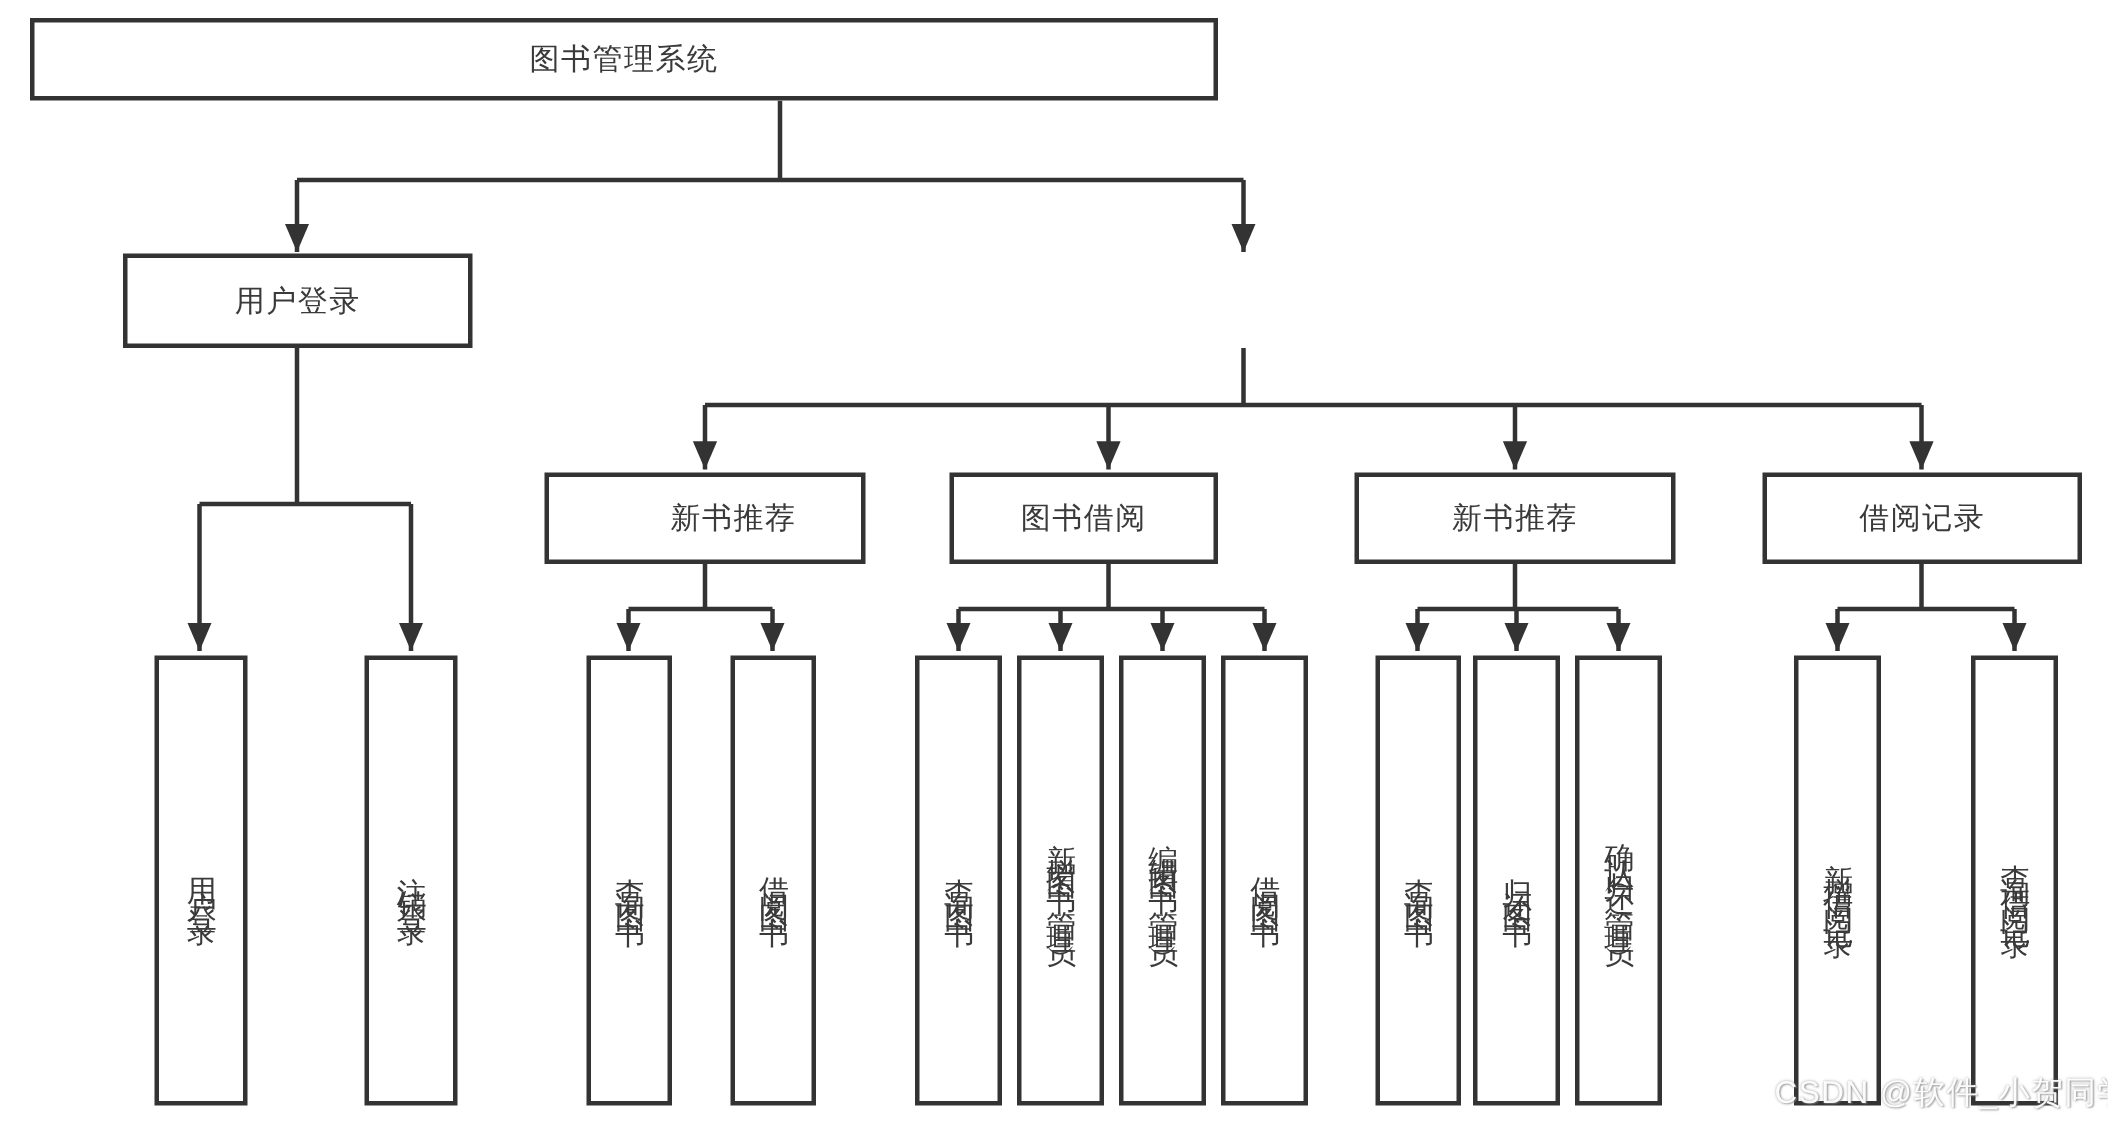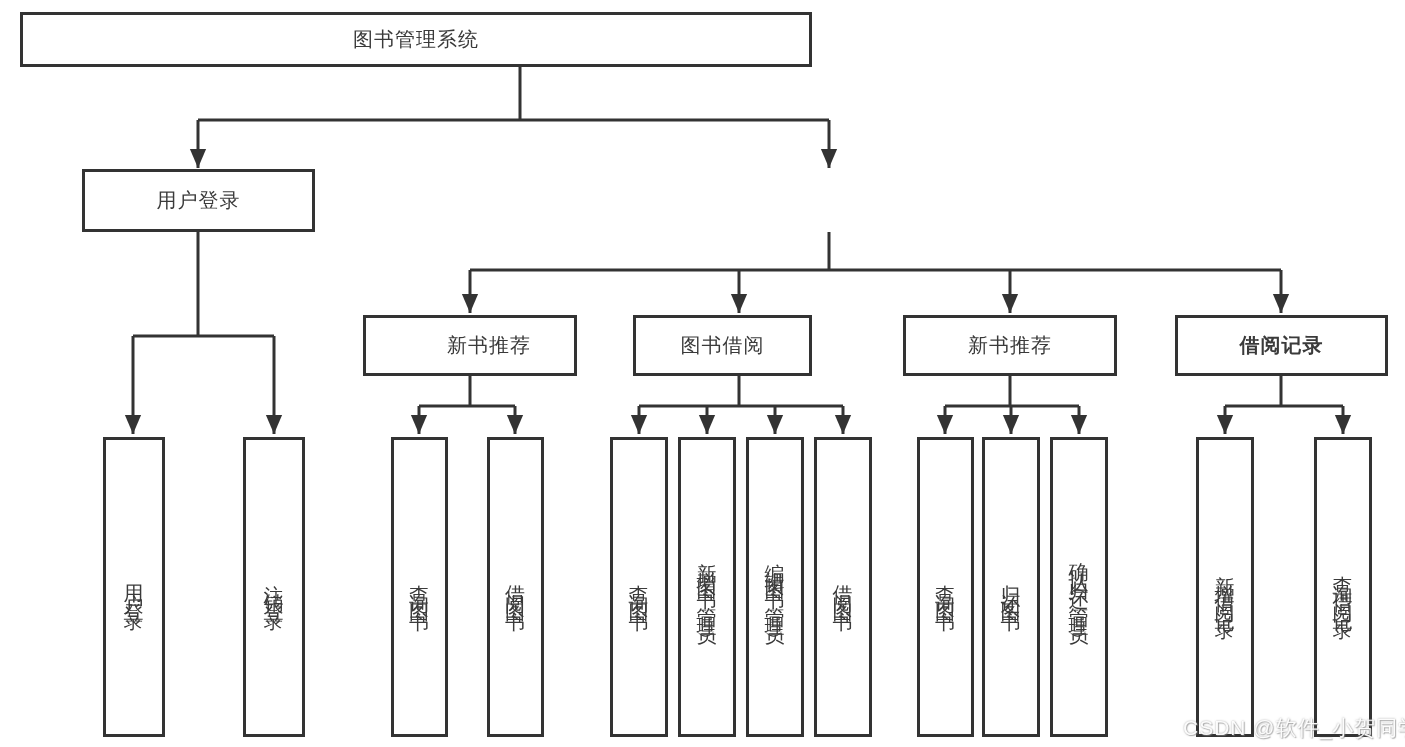--- a/index.html
+++ b/index.html
@@ -92,21 +92,21 @@
     </g>
   </svg>
 
   <div class="box" style="left:20px; top:12px; width:792px; height:55px;">图书管理系统</div>
 
   <div class="box" style="left:82px; top:169px; width:233px; height:63px;">用户登录</div>
 
   <div class="box" style="left:363px; top:315px; width:214px; height:61px;padding-left:38px;">新书推荐</div>
   <div class="box" style="left:633px; top:315px; width:179px; height:61px;">图书借阅</div>
   <div class="box" style="left:903px; top:315px; width:214px; height:61px;">新书推荐</div>
-  <div class="box" style="left:1175px; top:315px; width:213px; height:61px;font-weight:bold;">借阅记录</div>
+  <div class="box" style="left:1175px; top:315px; width:213px; height:61px;">借阅记录</div>
 
   <div class="box v" style="left:103px; top:437px; width:62px; height:300px;">用户登录</div>
   <div class="box v" style="left:243px; top:437px; width:62px; height:300px;">注销登录</div>
 
   <div class="box v" style="left:391px; top:437px; width:57px; height:300px;">查询图书</div>
   <div class="box v" style="left:487px; top:437px; width:57px; height:300px;">借阅图书</div>
 
   <div class="box v" style="left:610px; top:437px; width:58px; height:300px;">查询图书</div>
   <div class="box v" style="left:678px; top:437px; width:58px; height:300px;">新增图书（管理员）</div>
   <div class="box v" style="left:746px; top:437px; width:58px; height:300px;">编辑图书（管理员）</div>

